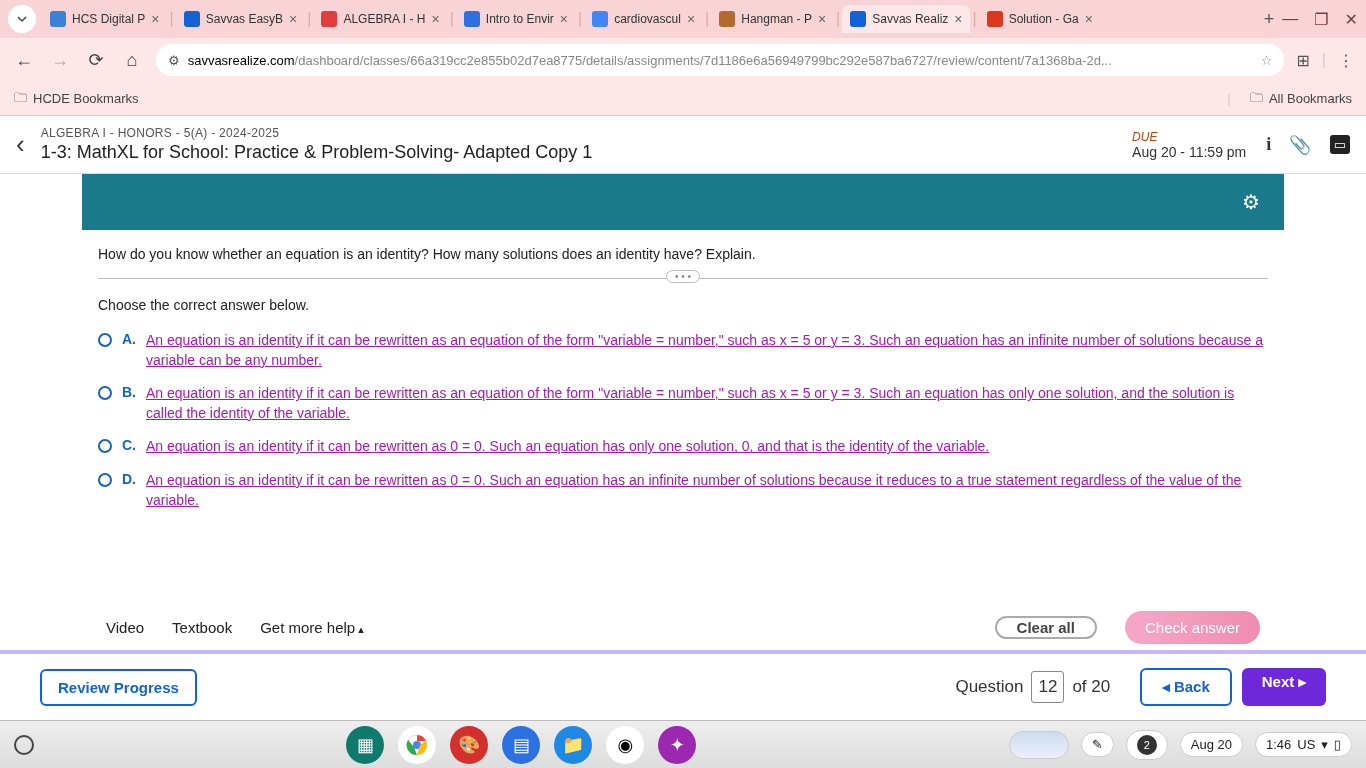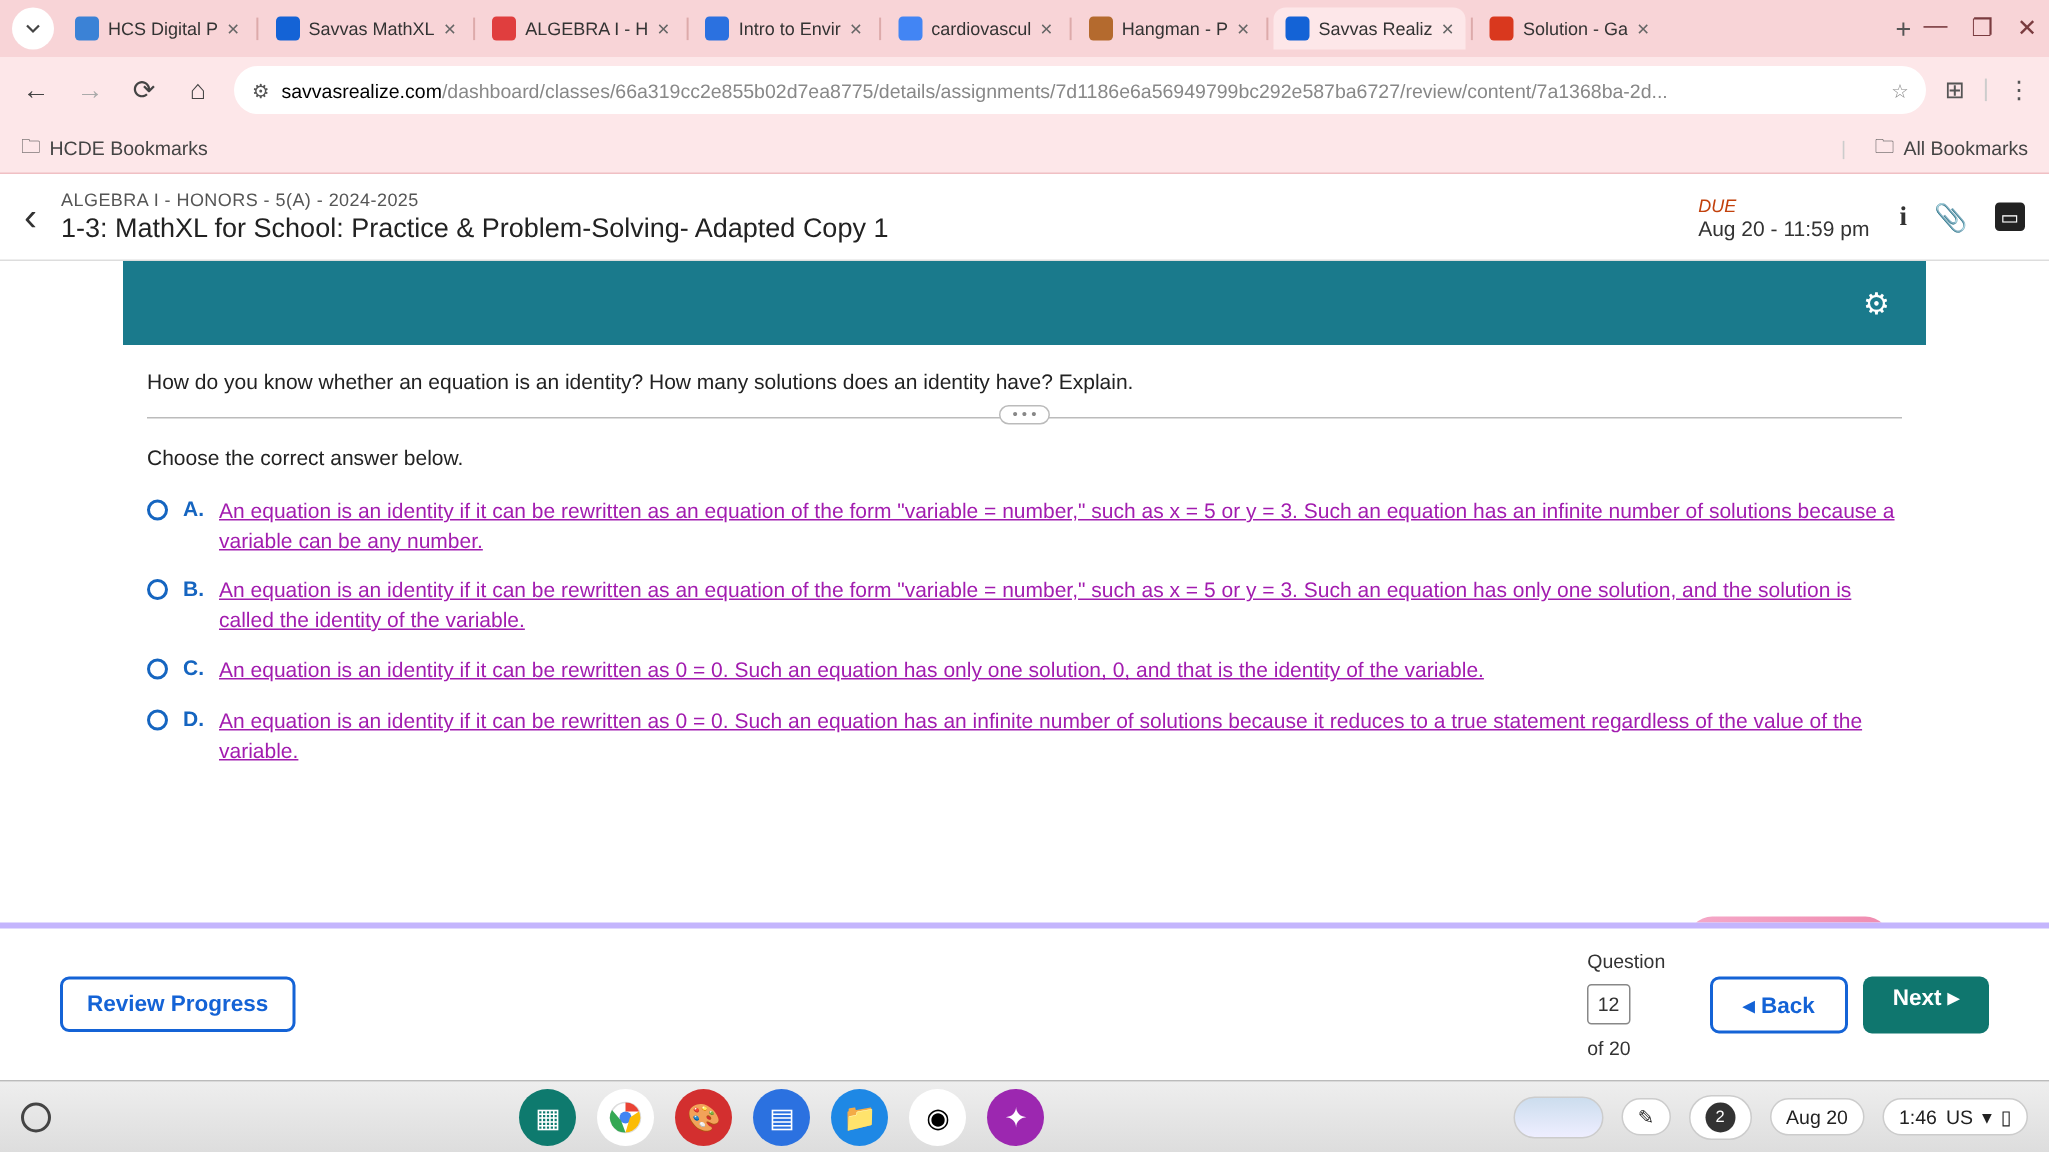--- a/index.html
+++ b/index.html
@@ -63,25 +63,25 @@
 .help-bar { margin: 0 82px; padding: 16px 24px; display: flex; align-items: center; gap: 28px; border-top: 0; position: absolute; bottom: 108px; left: 0; right: 0; }
 .help-link { font-size: 15px; font-weight: normal; color: #222; cursor: pointer; }
 .help-link.more::after { content: " ▴"; font-size: 11px; }
 .spacer { flex: 1; }
 .clear-btn { border: 2px solid #aaa; border-radius: 20px; padding: 1px 20px; font-size: 15px; color: #444; cursor: pointer; font-weight: bold; }
 .check-btn { background: linear-gradient(90deg, #f5a8c8, #f08cb0); border-radius: 20px; padding: 8px 20px; font-size: 15px; color: #fff; cursor: pointer; font-weight: normal; }
 
 
 .footer-nav { position: absolute; bottom: 48px; left: 0; right: 0; background: #fff; border-top: 4px solid #c4b5fd; padding: 14px 40px; display: flex; align-items: center; }
 .review-btn { border: 2px solid #1463d6; color: #1463d6; border-radius: 6px; padding: 8px 16px; font-size: 15px; font-weight: bold; cursor: pointer; }
-.q-indicator { margin-left: auto; display: flex; align-items: flex-start; gap: 8px; font-size: 13px; color: #333; flex-direction: column; }
+.q-indicator { margin-left: auto; display: flex; align-items: center; gap: 8px; font-size: 17px; color: #333; }
 .q-box { border: 1px solid #888; padding: 5px 6px; border-radius: 3px; }
 .nav-buttons { display: flex; gap: 10px; margin-left: 30px; }
 .back-btn { border: 2px solid #1463d6; color: #1463d6; border-radius: 6px; padding: 8px 20px; font-size: 15px; font-weight: bold; cursor: pointer; }
-.next-btn { background: #0f766e; color: #fff; border-radius: 6px; padding: 5px 20px; font-size: 15px; font-weight: bold; cursor: pointer; }
+.next-btn { background: #6d28d9; color: #fff; border-radius: 6px; padding: 5px 20px; font-size: 15px; font-weight: bold; cursor: pointer; }
 
 
 .taskbar { position: absolute; bottom: 0; left: 0; right: 0; height: 48px; background: linear-gradient(#eee, #ddd); border-top: 1px solid #bbb; display: flex; align-items: center; padding: 0 14px; gap: 10px; }
 .launcher { width: 20px; height: 20px; border: 2px solid #444; border-radius: 50%; cursor: pointer; }
 .tb-center { flex: 1; display: flex; justify-content: center; gap: 14px; }
 .tb-icon { width: 38px; height: 38px; border-radius: 50%; display: flex; align-items: center; justify-content: center; cursor: pointer; font-size: 18px; }
 .tb-right { display: flex; align-items: center; gap: 12px; font-size: 13px; color: #222; }
 .tb-pill { background: #fff; border-radius: 16px; padding: 4px 10px; display: flex; align-items: center; gap: 6px; cursor: pointer; border: 1px solid #ccc; }
 .tb-count { background: #333; color: #fff; border-radius: 50%; width: 20px; height: 20px; display: flex; align-items: center; justify-content: center; font-size: 11px; }
 </style>
@@ -96,21 +96,21 @@
   </div>
   <div class="tabs" id="tabs-container">
       <div class="tab">
         <span class="tab-favicon" style="background:#3b82d6"></span>
         <span class="tab-title">HCS Digital P</span>
         <span class="tab-close">×</span>
       </div>
       <span class="tab-sep">|</span>
       <div class="tab">
         <span class="tab-favicon" style="background:#1463d6"></span>
-        <span class="tab-title">Savvas MathXL</span>
+        <span class="tab-title">Savvas EasyB</span>
         <span class="tab-close">×</span>
       </div>
       <span class="tab-sep">|</span>
       <div class="tab">
         <span class="tab-favicon" style="background:#e03e3e"></span>
         <span class="tab-title">ALGEBRA I - H</span>
         <span class="tab-close">×</span>
       </div>
       <span class="tab-sep">|</span>
       <div class="tab">

